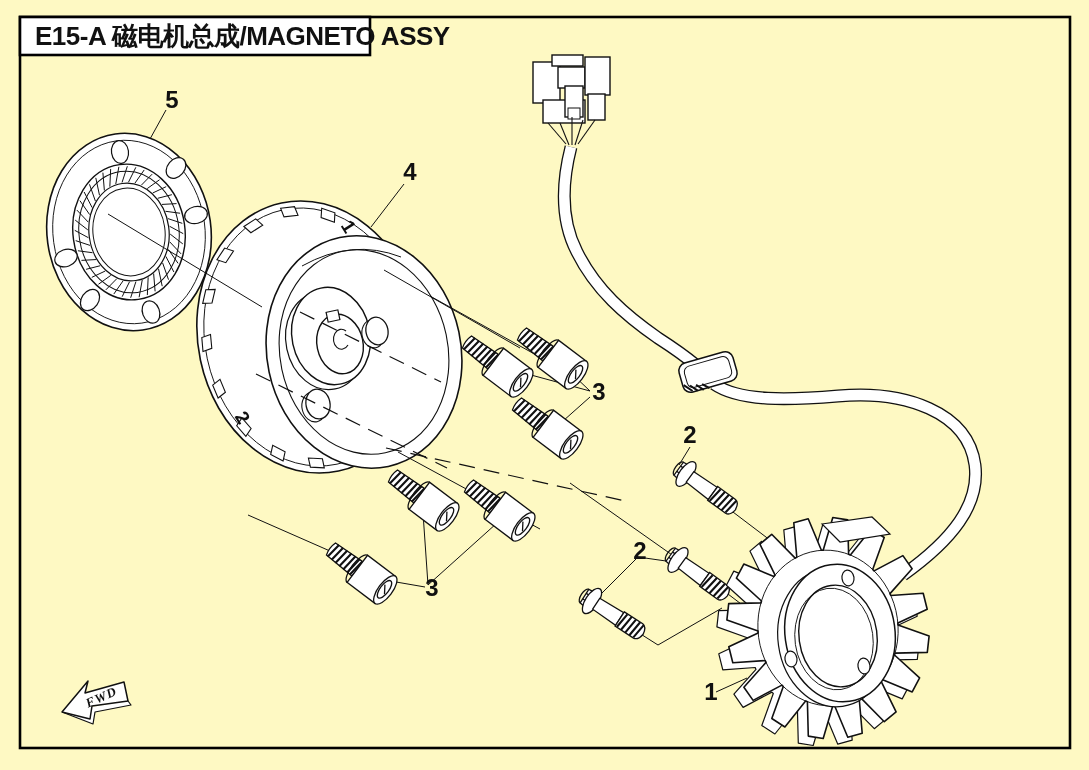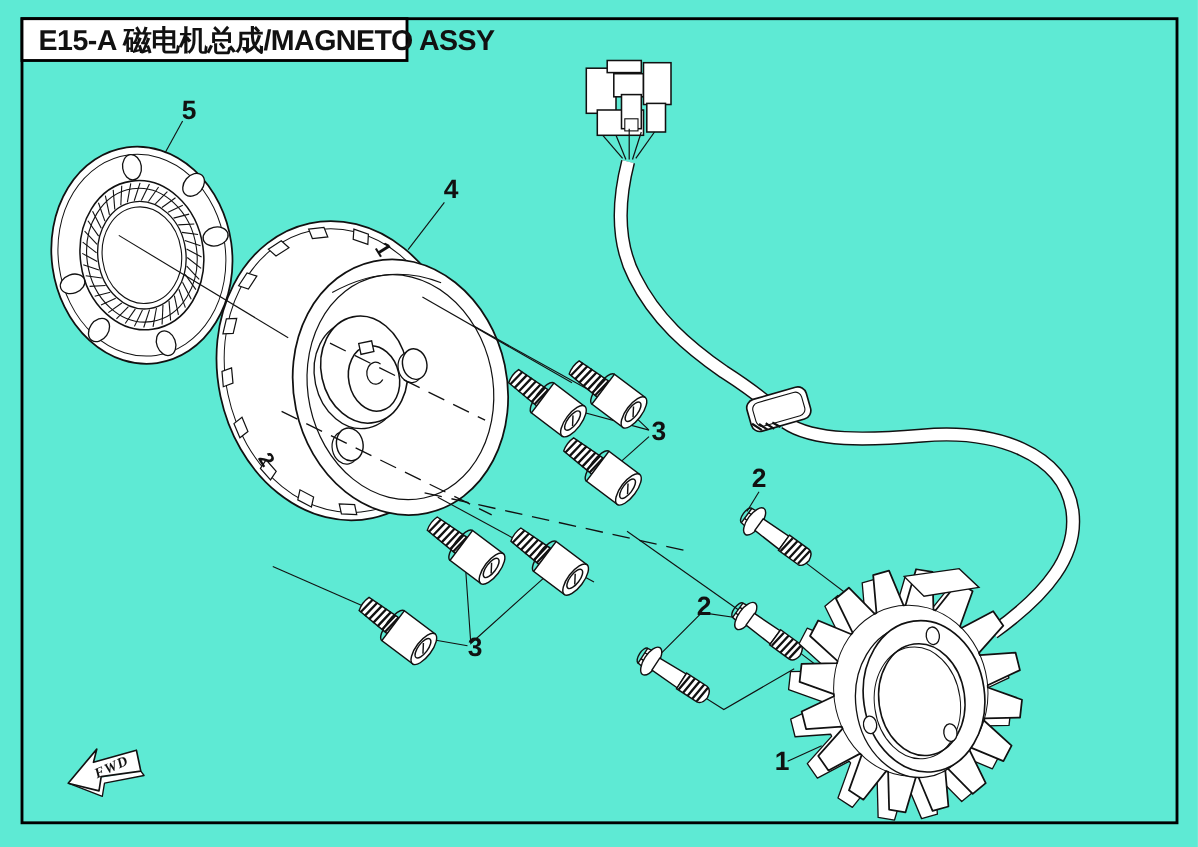--- a/index.html
+++ b/index.html
@@ -1,16 +1,16 @@
 <!DOCTYPE html>
 <html><head>
 <meta charset="utf-8">
 <style>
   html,body{margin:0;padding:0;background:#fff;}
-  .stage{position:relative;width:1089px;height:770px;background:#5eead4;overflow:hidden;}
+  .stage{position:relative;width:1089px;height:770px;background:#fef9c3;overflow:hidden;}
   svg{display:block;}
   text{font-family:"Liberation Sans", sans-serif;fill:#111;}
   .callout{font-size:24px;font-weight:bold;}
   .rimmark{font-size:19px;font-weight:bold;}
   .title-text{font-size:26px;font-weight:bold;letter-spacing:-0.5px;}
   .fwd-text{font-family:"Liberation Serif", serif;font-size:13px;font-weight:bold;font-style:italic;letter-spacing:1px;}
 </style>
 </head>
 <body>
 

